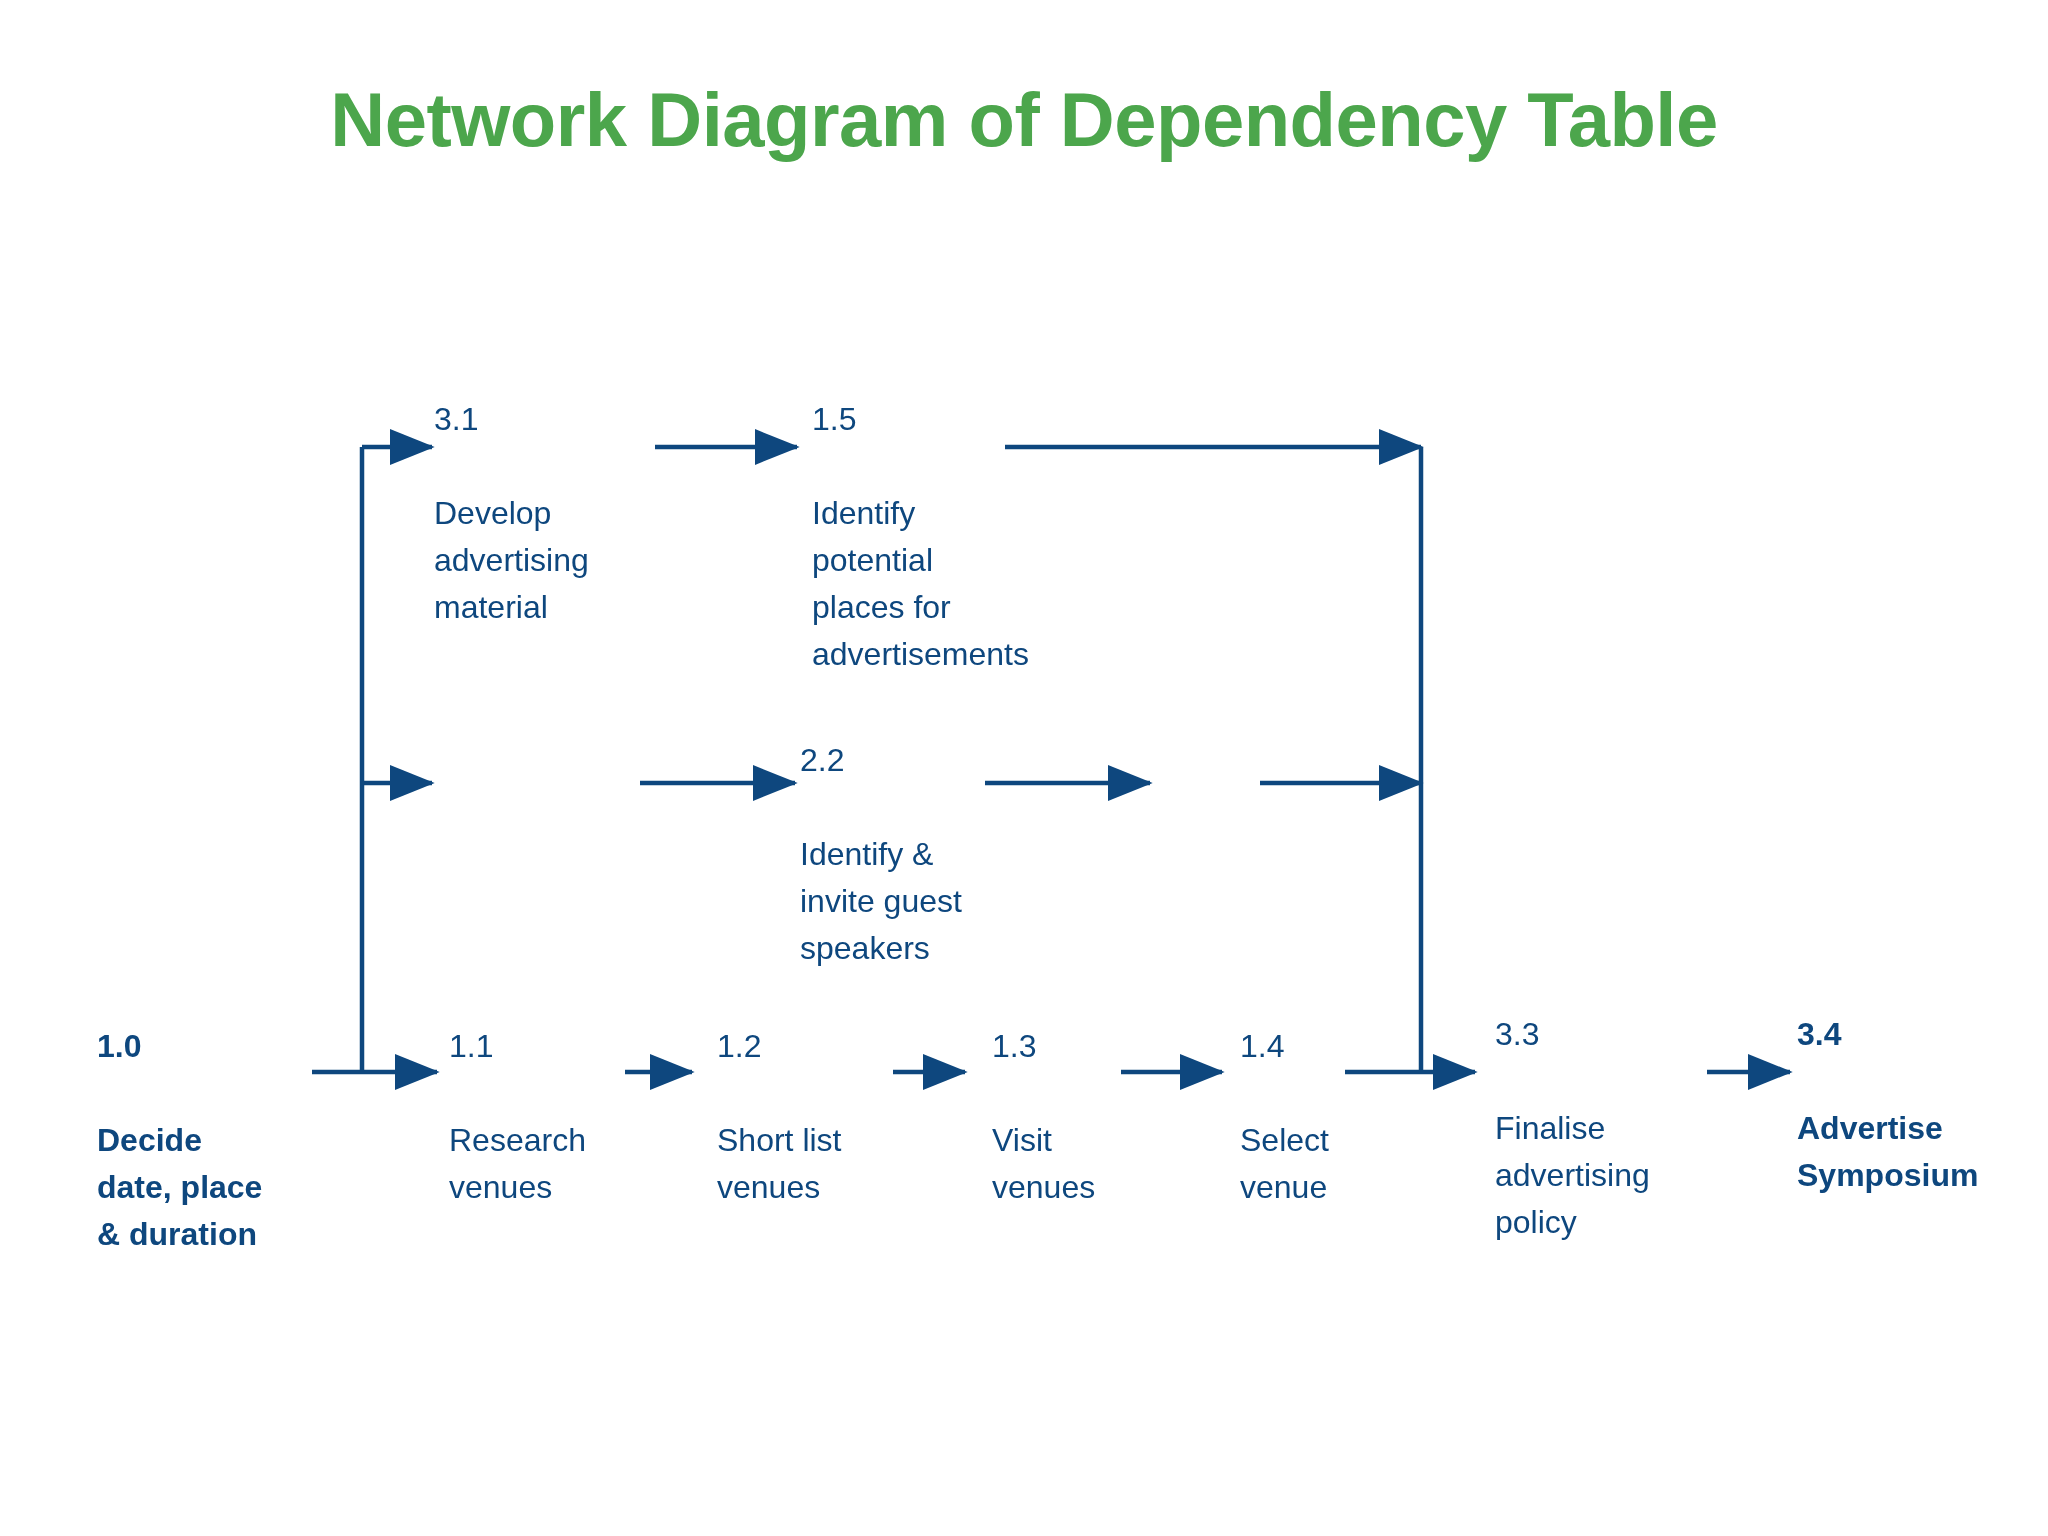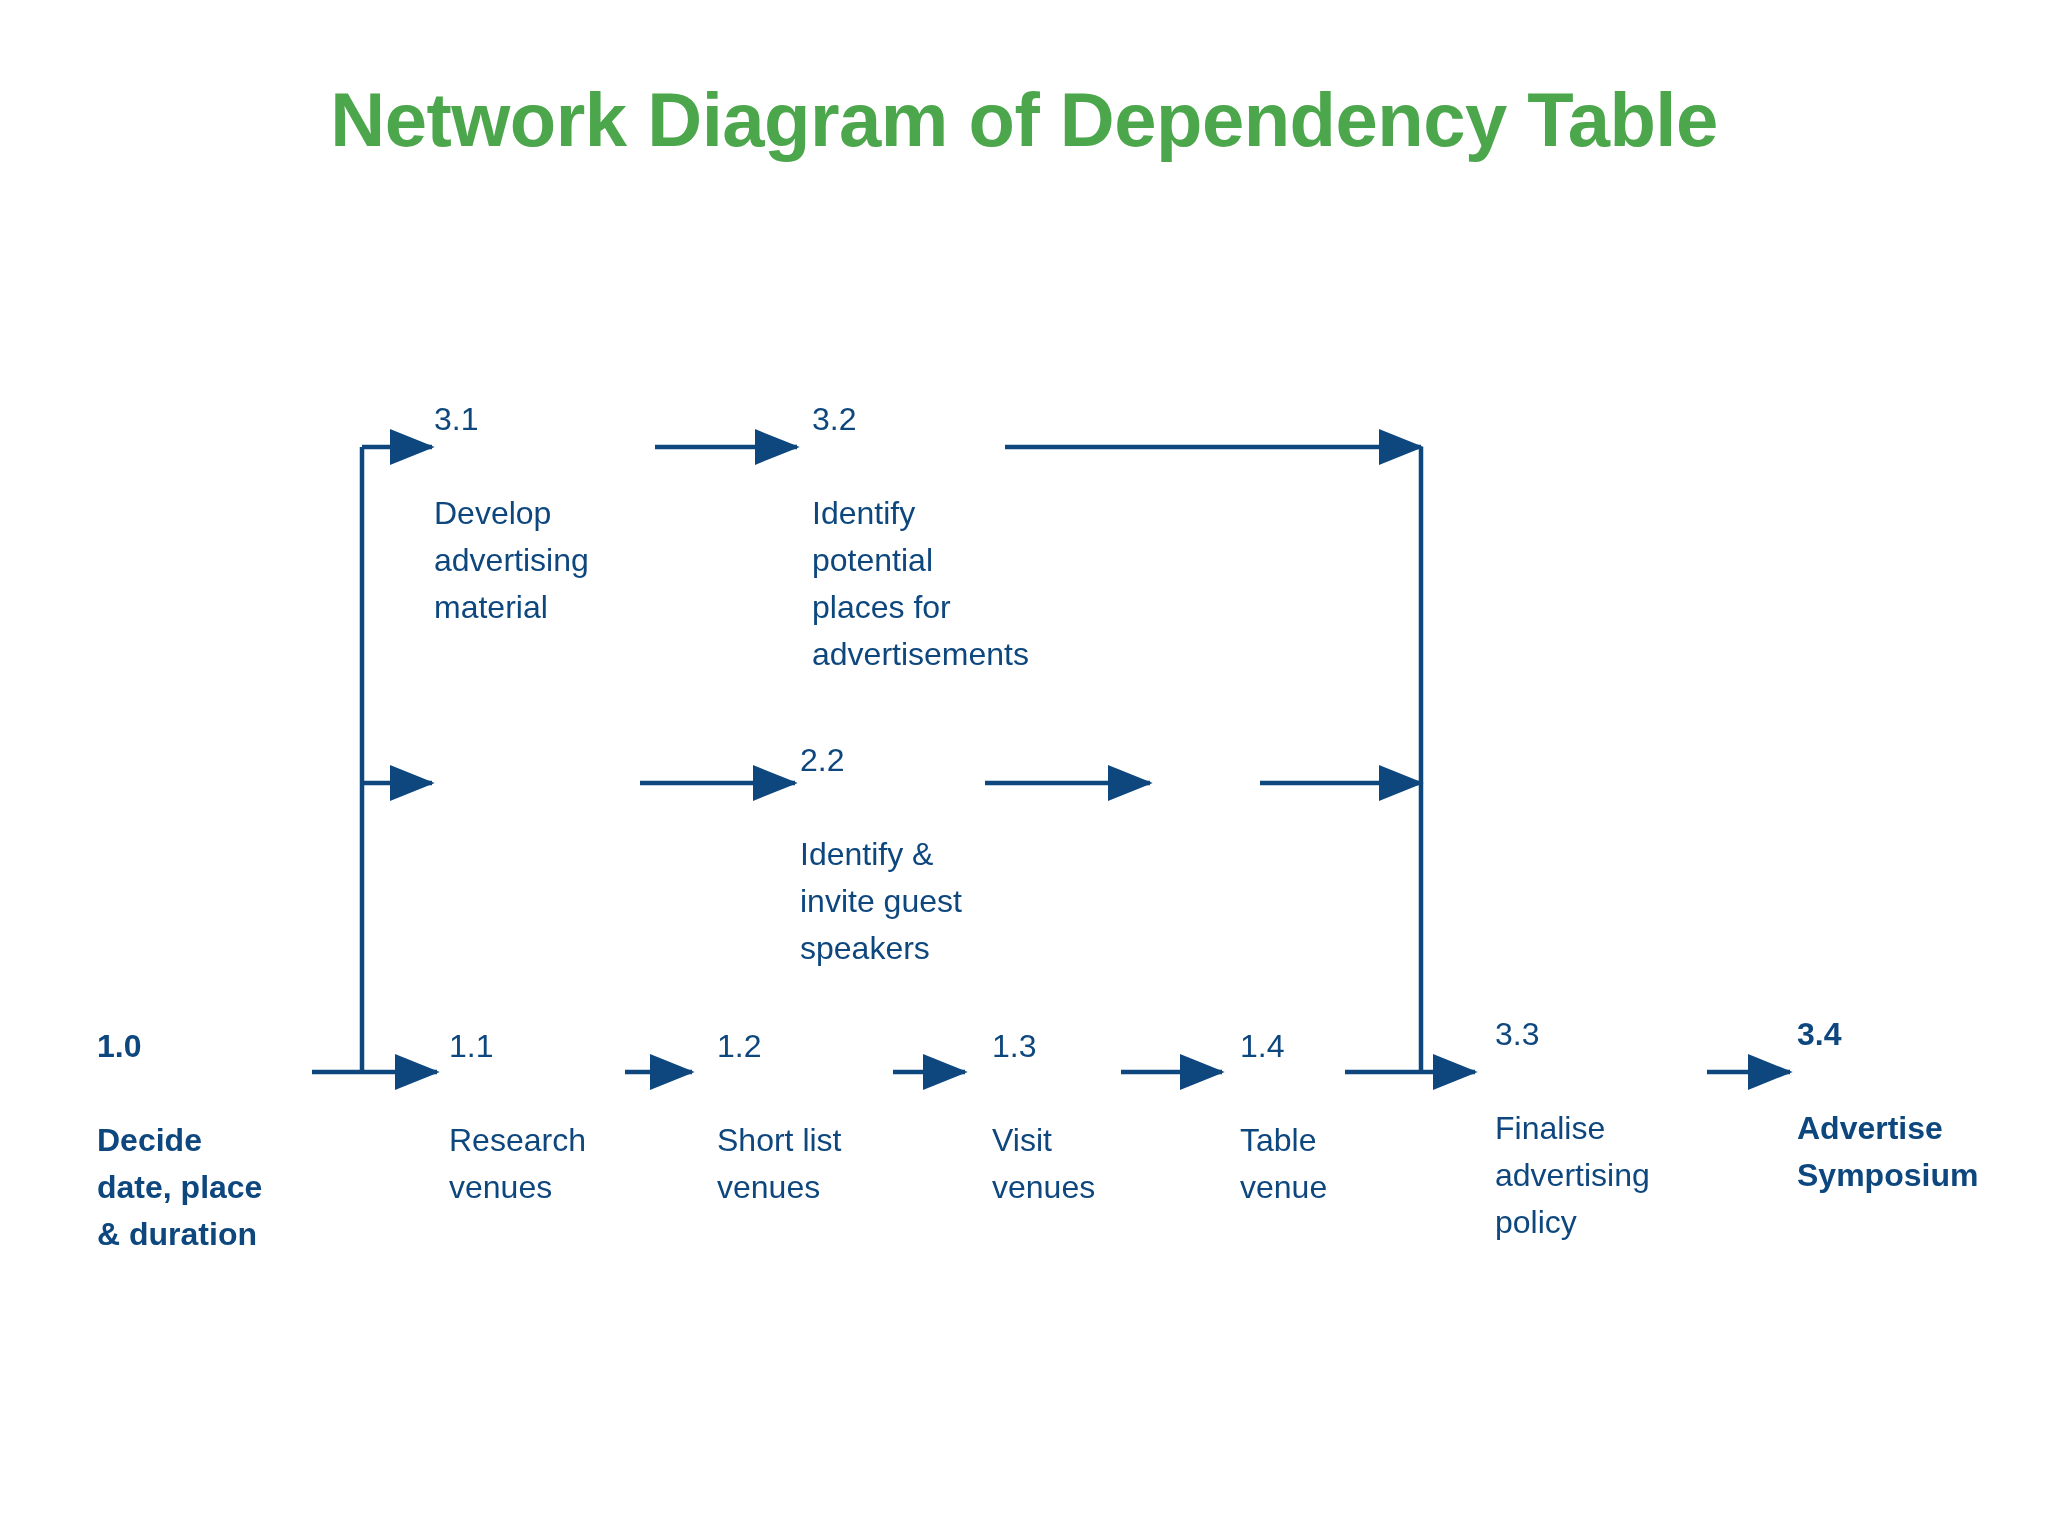--- a/index.html
+++ b/index.html
@@ -107,21 +107,21 @@
   </svg>
 
   <div class="node" style="left:434px; top:349px;">
     <span class="num">3.1</span>
     <span class="label">Develop
 advertising
 material</span>
   </div>
 
   <div class="node" style="left:812px; top:349px;">
-    <span class="num">3.2</span>
+    <span class="num">1.5</span>
     <span class="label">Identify
 potential
 places for
 advertisements</span>
   </div>
 
 
   <div class="node" style="left:800px; top:690px;">
     <span class="num">2.2</span>
     <span class="label">Identify &amp;
@@ -150,21 +150,21 @@
   </div>
 
   <div class="node" style="left:992px; top:976px;">
     <span class="num">1.3</span>
     <span class="label">Visit
 venues</span>
   </div>
 
   <div class="node" style="left:1240px; top:976px;">
     <span class="num">1.4</span>
-    <span class="label">Table
+    <span class="label">Select
 venue</span>
   </div>
 
   <div class="node" style="left:1495px; top:964px;">
     <span class="num">3.3</span>
     <span class="label">Finalise
 advertising
 policy</span>
   </div>
 

